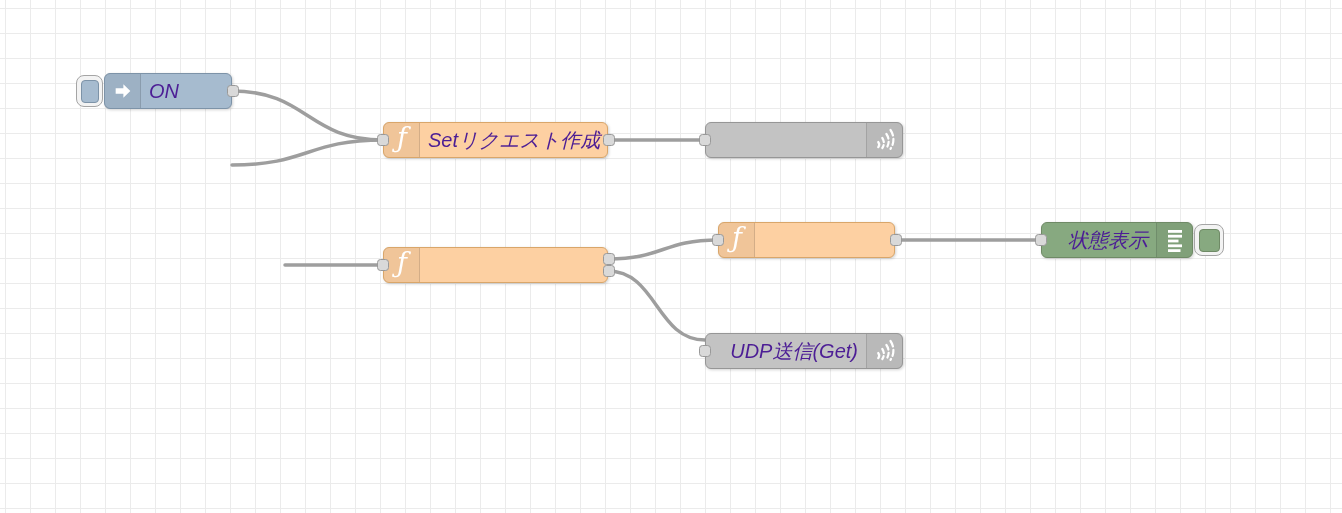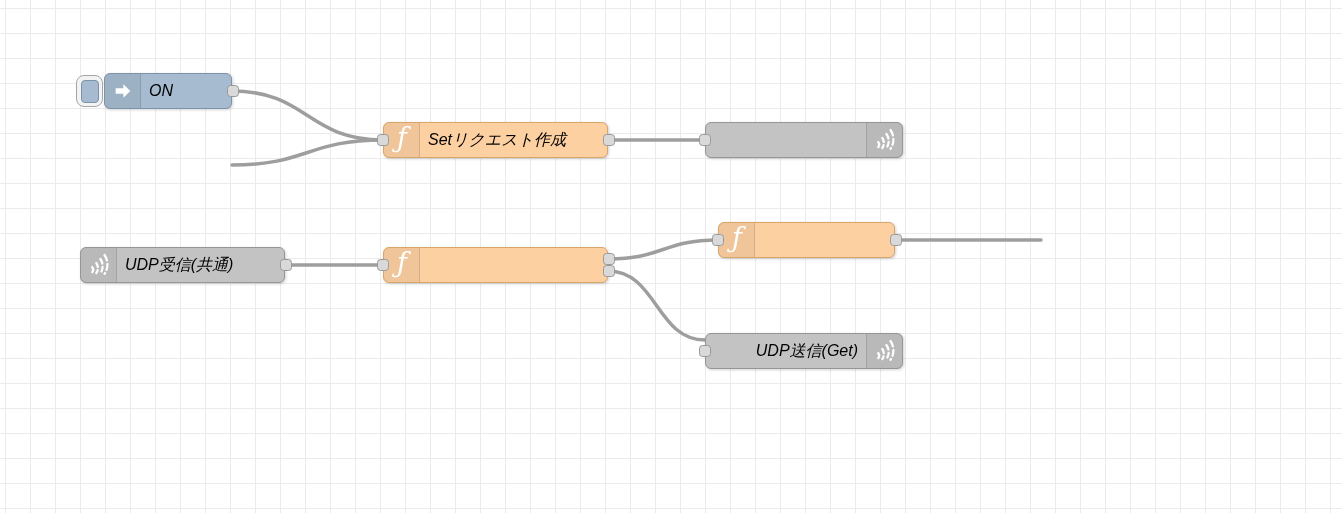--- a/index.html
+++ b/index.html
@@ -36,23 +36,23 @@
     background: rgba(0,0,0,0.05);
     overflow: hidden;
   }
   .icon-region.left  { left: 0;  border-right: 1px solid rgba(0,0,0,0.12); border-radius: 4px 0 0 4px; }
   .icon-region.right { right: 0; border-left:  1px solid rgba(0,0,0,0.12); border-radius: 0 4px 4px 0; }
   .label {
     position: absolute;
     top: 0; bottom: 0;
     display: flex;
     align-items: center;
-    font-size: 16px;
+    font-size: 20px;
     font-style: italic;
-    color: #000000;
+    color: #4c1d95;
     white-space: nowrap;
   }
   .label.left  { left: 44px; }
   .label.right { right: 44px; }
   .port {
     position: absolute;
     width: 12px; height: 12px;
     background: #d9d9d9;
     border: 1.5px solid #999;
     border-radius: 3.5px;
@@ -120,53 +120,57 @@
           <g fill="none" stroke="#fff" stroke-width="2.2" stroke-linecap="round">
             <path d="M4.2 15c1.3 1.6 1.3 3.6 0 5.2"></path>
             <path stroke-dasharray="4.5 3" d="M8.3 11c2.1 3 2.1 7 0 10"></path>
             <path stroke-dasharray="5 3.2" d="M12.4 7c3 4.3 3 10 0 14.3"></path>
             <path stroke-dasharray="6 3.5" d="M16.5 3c3.9 5.6 3.9 13.2 0 18.8"></path>
           </g>
         </svg>
       </div>
       <div class="port input"></div>
     </div>
-    <div class="node" style="left: 80px; top: 247px; width: 205px; background: rgb(195, 195, 195); border-color: rgb(150, 150, 150);">
-      <div class="icon-region left">
-        <svg width="22" height="26" viewBox="0 0 22 26">
-          <g fill="none" stroke="#fff" stroke-width="2.2" stroke-linecap="round">
-            <path d="M4.2 15c1.3 1.6 1.3 3.6 0 5.2"></path>
-            <path stroke-dasharray="4.5 3" d="M8.3 11c2.1 3 2.1 7 0 10"></path>
-            <path stroke-dasharray="5 3.2" d="M12.4 7c3 4.3 3 10 0 14.3"></path>
-            <path stroke-dasharray="6 3.5" d="M16.5 3c3.9 5.6 3.9 13.2 0 18.8"></path>
-          </g>
-        </svg>
-      </div>
-      <span class="label left">UDP受信(共通)</span>
-      <div class="port output" style="top: 10.5px;"></div>
-    </div>
     <div class="node" style="left: 383px; top: 247px; width: 225px; background: rgb(253, 208, 162); border-color: rgb(217, 166, 106);">
       <div class="icon-region left">
         <svg width="22" height="32" viewBox="0 0 22 32">
           <text x="11" y="23" text-anchor="middle" font-size="27" font-style="italic" font-family="DejaVu Serif,serif" fill="#fff">ƒ</text>
         </svg>
       </div>
       <div class="port input"></div>
       <div class="port output" style="top: 4.5px;"></div>
       <div class="port output" style="top: 16.5px;"></div>
     </div>
     <div class="node" style="left: 718px; top: 222px; width: 177px; background: rgb(253, 208, 162); border-color: rgb(217, 166, 106);">
       <div class="icon-region left">
         <svg width="22" height="32" viewBox="0 0 22 32">
           <text x="11" y="23" text-anchor="middle" font-size="27" font-style="italic" font-family="DejaVu Serif,serif" fill="#fff">ƒ</text>
         </svg>
       </div>
       <div class="port input"></div>
       <div class="port output" style="top: 10.5px;"></div>
     </div>
+    <div class="node" style="left: 1041px; top: 222px; width: 152px; background: rgb(135, 169, 128); border-color: rgb(111, 138, 102);">
+      <div class="icon-region right">
+        <svg width="20" height="26" viewBox="0 0 20 26">
+          <g fill="#fff">
+            <rect x="3" y="3" width="14" height="2.8"></rect>
+            <rect x="3" y="7.8" width="14" height="2.8"></rect>
+            <rect x="3" y="12.6" width="10.5" height="2.8"></rect>
+            <rect x="3" y="17.4" width="14" height="2.8"></rect>
+            <rect x="3" y="22.2" width="12.5" height="2.8"></rect>
+          </g>
+        </svg>
+      </div>
+      <span class="label right">状態表示</span>
+      <div class="port input"></div>
+      <div class="btn right">
+        <div class="btn-inner" style="background: rgb(135, 169, 128); border-color: rgb(111, 138, 102);"></div>
+      </div>
+    </div>
     <div class="node" style="left: 705px; top: 333px; width: 198px; background: rgb(195, 195, 195); border-color: rgb(150, 150, 150);">
       <div class="icon-region right">
         <svg width="22" height="26" viewBox="0 0 22 26">
           <g fill="none" stroke="#fff" stroke-width="2.2" stroke-linecap="round">
             <path d="M4.2 15c1.3 1.6 1.3 3.6 0 5.2"></path>
             <path stroke-dasharray="4.5 3" d="M8.3 11c2.1 3 2.1 7 0 10"></path>
             <path stroke-dasharray="5 3.2" d="M12.4 7c3 4.3 3 10 0 14.3"></path>
             <path stroke-dasharray="6 3.5" d="M16.5 3c3.9 5.6 3.9 13.2 0 18.8"></path>
           </g>
         </svg>

